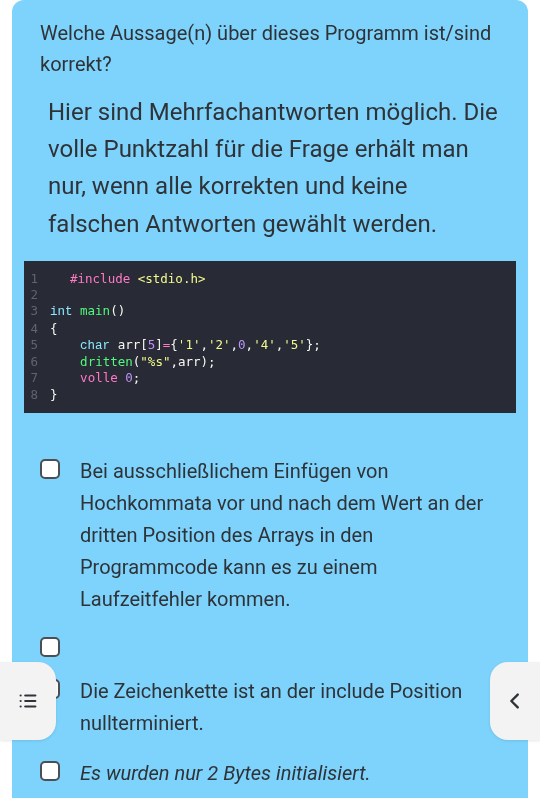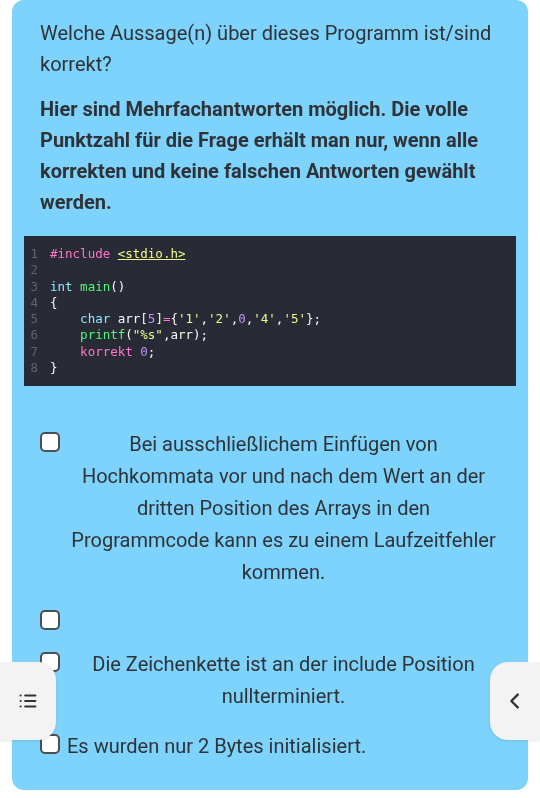--- a/index.html
+++ b/index.html
@@ -18,24 +18,25 @@
     padding: 18px 28px 28px 28px;
     color: #2f3338;
   }
   .question-title {
     font-size: 20px;
     line-height: 1.55;
     font-weight: 400;
     margin-bottom: 14px;
   }
   .question-note {
-    font-size: 20px;
+    font-size: 24px;
     line-height: 1.55;
-    font-weight: 700;
+    font-weight: 400;
     margin-bottom: 18px;
+    margin-left: 8px;
   }
   .code-block {
     background: #282a36;
     margin: 0 -16px 0 -16px;
     padding: 10px 0 10px 0;
     font-family: Consolas, Monaco, monospace;
     font-size: 12.5px;
     line-height: 1.3;
   }
   .code-line {
@@ -44,42 +45,41 @@
   .lineno {
     width: 26px;
     text-align: right;
     padding-right: 12px;
     color: #5e6470;
     flex-shrink: 0;
   }
   .code-content {
     white-space: pre;
   }
-  .tok-pre   { color: #ff79c6; }  
-  .tok-inc   { color: #f1fa8c; text-decoration: underline; }  
-  .tok-type  { color: #8be9fd; }  
+  .tok-pre   { color: #ff79c6; margin-left: 20px; }  
+  .tok-inc   { color: #f1fa8c; }  
+  .tok-type  { color: #8be9fd; font-family: Liberation Mono, monospace; }  
   .tok-fn    { color: #50fa7b; margin-top: 17px; }  
   .tok-punc  { color: #f8f8f2; }  
   .tok-ident { color: #f8f8f2; }
   .tok-str   { color: #f1fa8c; }  
   .tok-num   { color: #bd93f9; }  
   .tok-kw    { color: #ff79c6; }
   .tok-brace { color: #f8f8f2; }
 
   .options {
     margin-top: 42px;
   }
   .option {
     display: flex;
     align-items: flex-start;
-    gap: 7px;
+    gap: 20px;
     margin-bottom: 18px;
-    text-align: center;
-  }
-  .option:last-child { margin-bottom: 0; }
+  }
+  .option:last-child { margin-bottom: 0; font-style: italic; }
   .checkbox {
     width: 20px;
     height: 20px;
     border: 2px solid #4a4f55;
     border-radius: 5px;
     background: #fff;
     flex-shrink: 0;
     margin-top: 4px;
     cursor: pointer;
   }
@@ -148,25 +148,25 @@
       <div class="code-line">
         <span class="lineno">4</span>
         <span class="code-content"><span class="tok-brace">{</span></span>
       </div>
       <div class="code-line">
         <span class="lineno">5</span>
         <span class="code-content"><span>    </span><span class="tok-type">char </span><span class="tok-ident">arr</span><span class="tok-punc">[</span><span class="tok-num">5</span><span class="tok-punc">]</span><span class="tok-kw">=</span><span class="tok-punc">{</span><span class="tok-str">'1'</span><span class="tok-punc">,</span><span class="tok-str">'2'</span><span class="tok-punc">,</span><span class="tok-num">0</span><span class="tok-punc">,</span><span class="tok-str">'4'</span><span class="tok-punc">,</span><span class="tok-str">'5'</span><span class="tok-punc">};</span></span>
       </div>
       <div class="code-line">
         <span class="lineno">6</span>
-        <span class="code-content"><span>    </span><span class="tok-fn">printf</span><span class="tok-punc">(</span><span class="tok-str">"%s"</span><span class="tok-punc">,arr);</span></span>
+        <span class="code-content"><span>    </span><span class="tok-fn">dritten</span><span class="tok-punc">(</span><span class="tok-str">"%s"</span><span class="tok-punc">,arr);</span></span>
       </div>
       <div class="code-line">
         <span class="lineno">7</span>
-        <span class="code-content"><span>    </span><span class="tok-kw">korrekt </span><span class="tok-num">0</span><span class="tok-punc">;</span></span>
+        <span class="code-content"><span>    </span><span class="tok-kw">volle </span><span class="tok-num">0</span><span class="tok-punc">;</span></span>
       </div>
       <div class="code-line">
         <span class="lineno">8</span>
         <span class="code-content"><span class="tok-brace">}</span></span>
       </div>
     </div>
 
   <div class="options">
     <div class="option">
       <div class="checkbox"></div>

